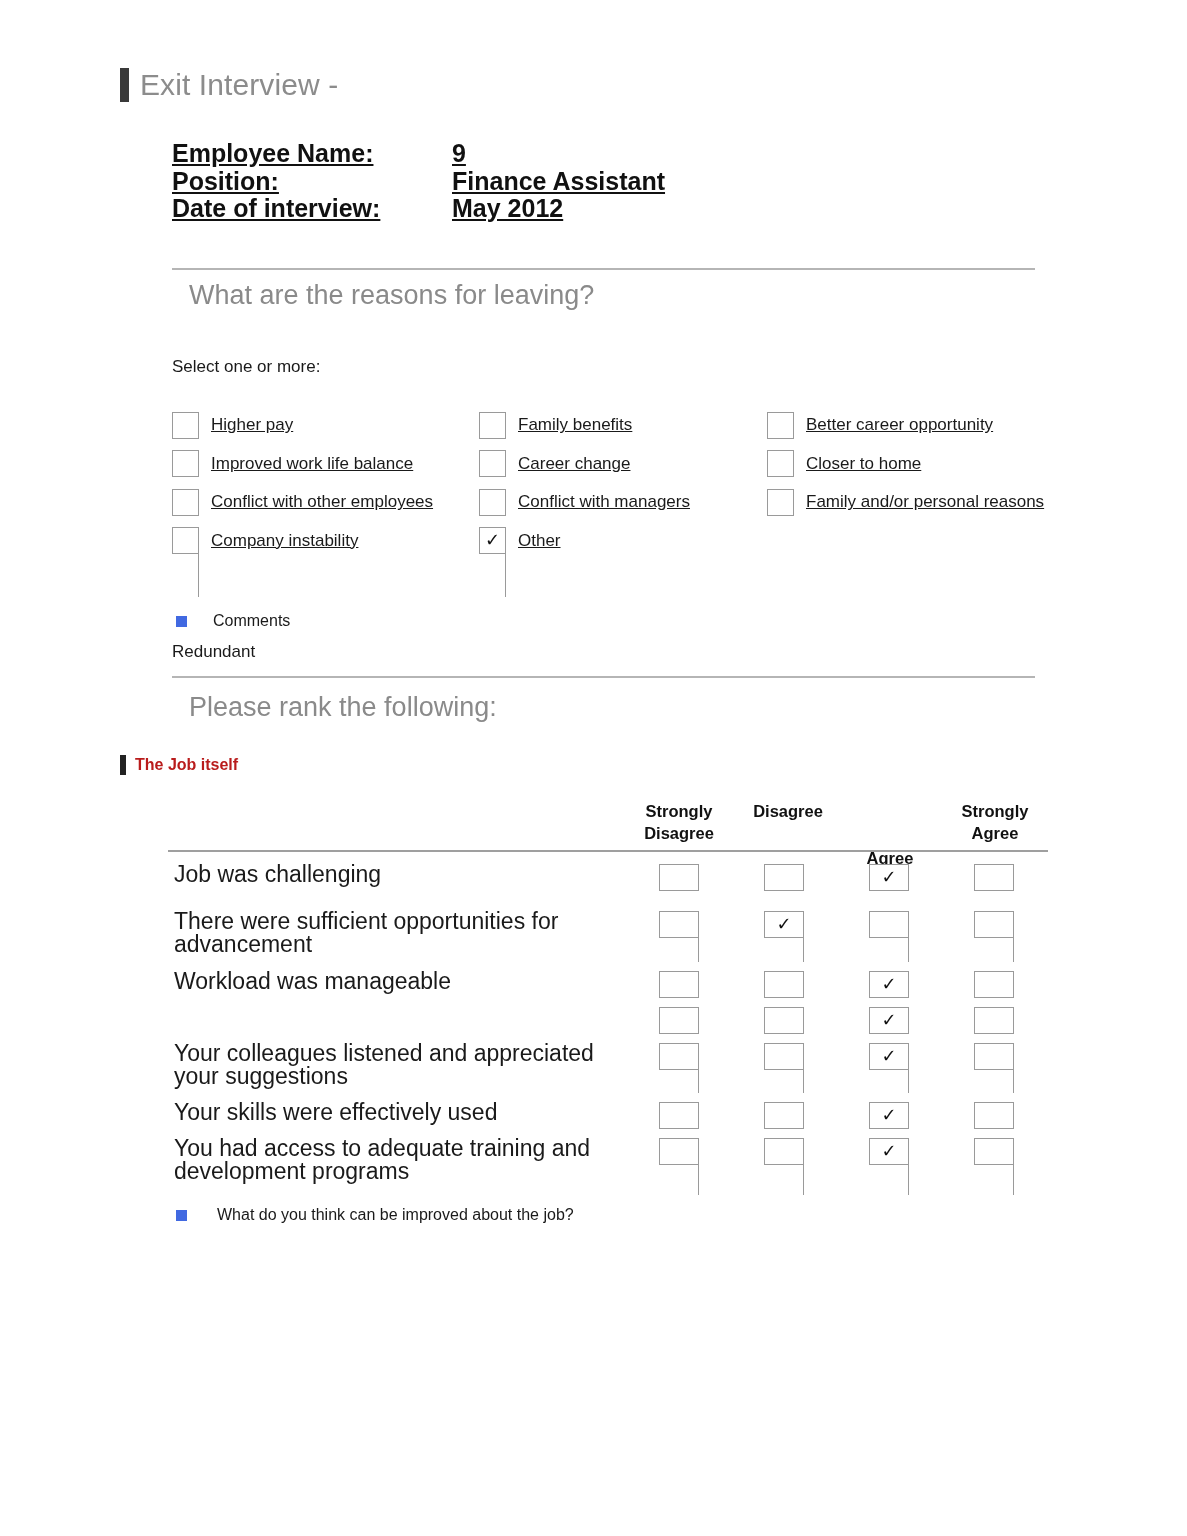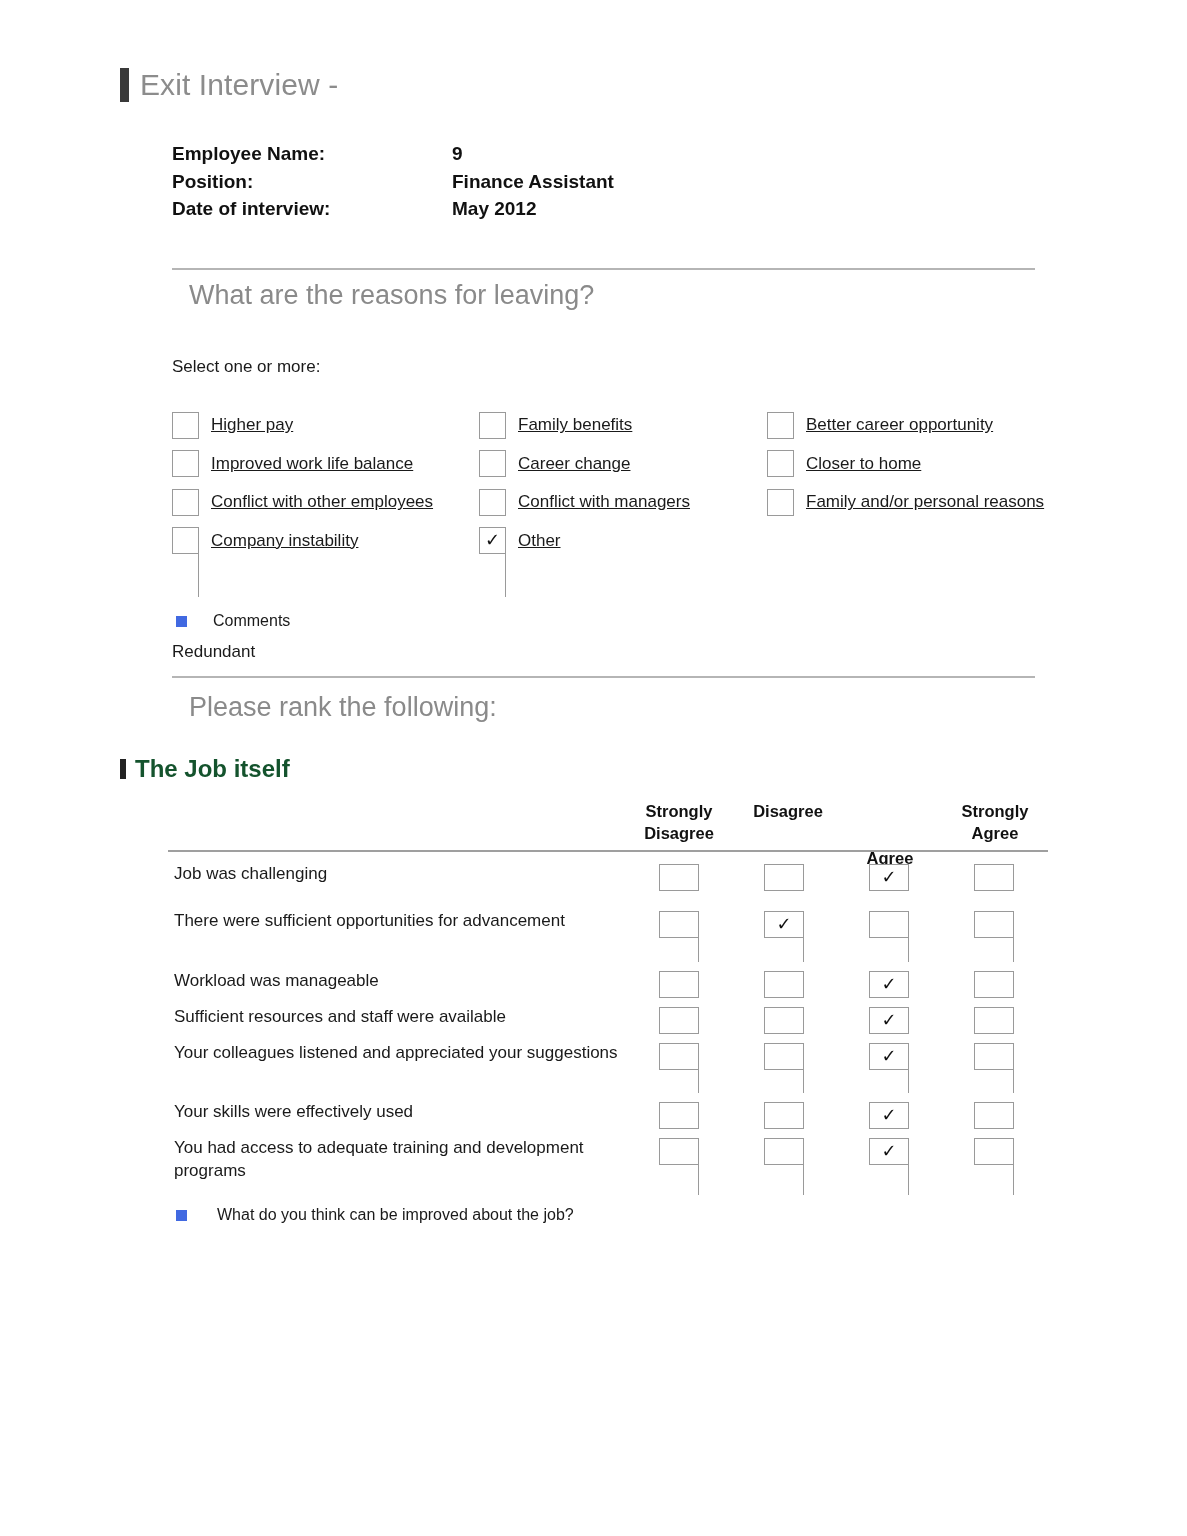--- a/index.html
+++ b/index.html
@@ -37,24 +37,25 @@
     font-weight: 400;
     letter-spacing: 0.1px;
     white-space: nowrap;
   }
 
   
   .meta {
     position: absolute;
     left: 172px;
     top: 140px;
-    font-size: 19px;
+    font-size: 25px;
     font-weight: bold;
     color: #111;
     line-height: 27.5px;
+    text-decoration: underline;
   }
   .meta-row { display: flex; }
   .meta-label { width: 280px; flex: 0 0 280px; }
   .meta-value { white-space: nowrap; }
 
   
   .rule {
     position: absolute;
     left: 172px;
     width: 863px;
@@ -164,23 +165,23 @@
     align-items: center;
     gap: 9px;
   }
   .sub-marker {
     width: 6px;
     height: 20px;
     background: #222;
     flex: 0 0 auto;
   }
   .sub-head {
-    font-size: 24px;
+    font-size: 16px;
     font-weight: bold;
-    color: #14532d;
+    color: #b91c1c;
     white-space: nowrap;
   }
 
   
   .rank-table {
     position: absolute;
     left: 168px;
     top: 800px;
     width: 880px;
   }
@@ -212,21 +213,21 @@
     width: 880px;
   }
   .rank-row {
     position: relative;
   }
   .rank-q {
     position: absolute;
     left: 6px;
     top: 8px;
     width: 460px;
-    font-size: 17px;
+    font-size: 23px;
     color: #1a1a1a;
     line-height: 22.5px;
   }
   .rank-cb {
     position: absolute;
     top: 9px;
     width: 40px;
     height: 27px;
     border: 1px solid #9a9a9a;
     background: #fff;
@@ -385,21 +386,20 @@
       <div class="rank-q">Workload was manageable</div>
       <div class="rank-cb" style="left:491px;"></div>
       <div class="rank-cb" style="left:596px;"></div>
       <div class="rank-cb" style="left:701px;">
         <span class="tick">✓</span>
       </div>
       <div class="rank-cb" style="left:806px;"></div>
     </div>
 
     <div class="rank-row" style="height:36px;">
-      <div class="rank-q">Sufficient resources and staff were available</div>
       <div class="rank-cb" style="left:491px;"></div>
       <div class="rank-cb" style="left:596px;"></div>
       <div class="rank-cb" style="left:701px;">
         <span class="tick">✓</span>
       </div>
       <div class="rank-cb" style="left:806px;"></div>
     </div>
 
     <div class="rank-row" style="height:59px;">
       <div class="rank-q">Your colleagues listened and appreciated your suggestions</div>

